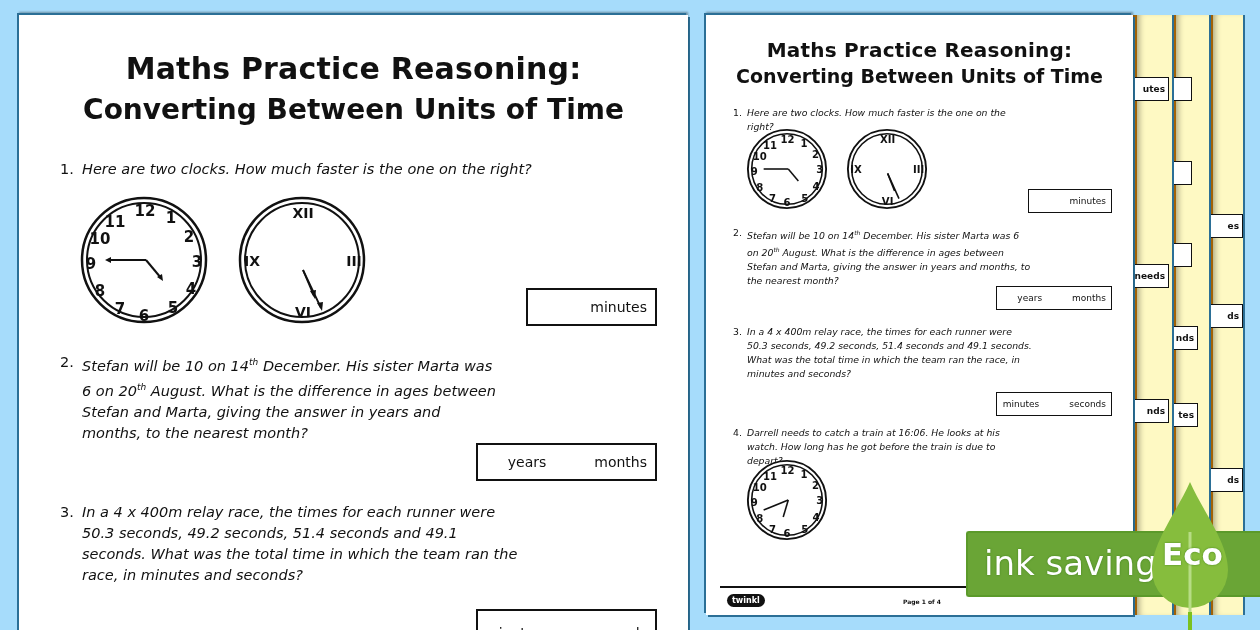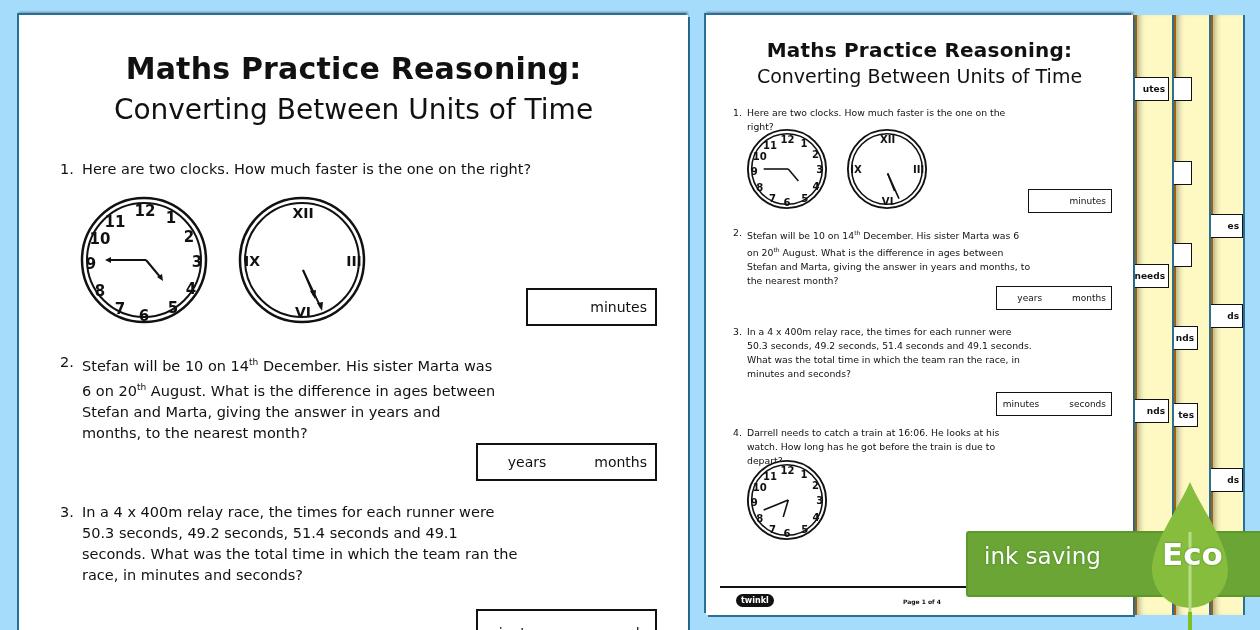--- a/index.html
+++ b/index.html
@@ -36,28 +36,29 @@
   }
   
   #left-page { left: 19px; top: 15px; width: 669px; height: 620px; }
   .title-main {
     position: absolute; width: 100%; text-align: center;
     font-weight: bold; font-size: 30px; letter-spacing: 0.2px;
   }
   .title-sub {
     position: absolute; width: 100%; text-align: center;
     font-size: 28px;
+    font-weight: bold;
   }
   .q {
     position: absolute;
     font-size: 14.5px;
     line-height: 21px;
   }
   .q .num { position: absolute; left: 0; }
-  .q .body { margin-left: 22px; }
+  .q .body { margin-left: 22px; font-style: italic; }
   sup { font-size: 9px; }
   .answer-box {
     position: absolute;
     border: 2px solid #111;
     display: flex; align-items: center; justify-content: flex-end;
     gap: 48px;
     padding-right: 8px;
     font-size: 14px;
   }
   svg { position: absolute; overflow: visible; }
@@ -77,21 +78,21 @@
   }
   .page-num { position: absolute; font-size: 6px; font-weight: bold; }
   
   #eco-banner {
     position: absolute; left: 966px; top: 531px; width: 294px; height: 66px;
     background: #6aa536; border: 2px solid #5b9a2a; border-right: none;
     border-radius: 3px 0 0 3px; z-index: 10;
   }
   #eco-banner .ink {
     position: absolute; left: 16px; top: 10px;
-    font-family: "DejaVu Sans", sans-serif; font-size: 23px; color: #fff;
+    font-family: "DejaVu Sans", sans-serif; font-size: 34px; color: #fff;
     text-shadow: 0 0 2px #3e7d1a;
   }
   #eco-leaf { position: absolute; left: 1150px; top: 482px; z-index: 11; }
   #eco-leaf .eco-text {
     position: absolute; left: 12px; top: 54px; font-size: 31px; font-weight: bold; color: #fff;
     font-family: "DejaVu Sans", sans-serif; text-shadow: 0 0 2px #3e7d1a;
   }
 </style>
 </head>
 <body>
@@ -268,21 +269,21 @@
         <text x="38" y="33">11</text>
     </g>
     <line x1="67" y1="65" x2="28" y2="81" stroke="#111" stroke-width="2.5"></line>
     <line x1="67" y1="65" x2="59" y2="92" stroke="#111" stroke-width="2.5"></line>
   </svg>
   <div class="answer-box" style="left:322px; top:518px; width:84px; height:24px;">
     <span>minutes</span>
   </div>
 
   <div class="footer-line" style="top:571px;"></div>
-  <div class="logo" style="left:30px; top:579px;">twinkl</div>
+  <div class="logo" style="left:21px; top:579px;">twinkl</div>
   <div class="page-num" style="left:197px; top:583px;">Page 1 of 4</div>
 </div>
 
 <div id="eco-banner">
   <span class="ink">ink saving</span>
 </div>
 <div id="eco-leaf">
   <svg style="left:0; top:0;" width="80" height="150" viewBox="0 0 80 150">
     <path d="M40 0 C 52 28, 78 60, 78 88 A 38 38 0 0 1 2 88 C 2 60, 28 28, 40 0 Z" fill="#86bd3d"></path>
     <line x1="40" y1="50" x2="40" y2="150" stroke="#b7dc85" stroke-width="3"></line>

